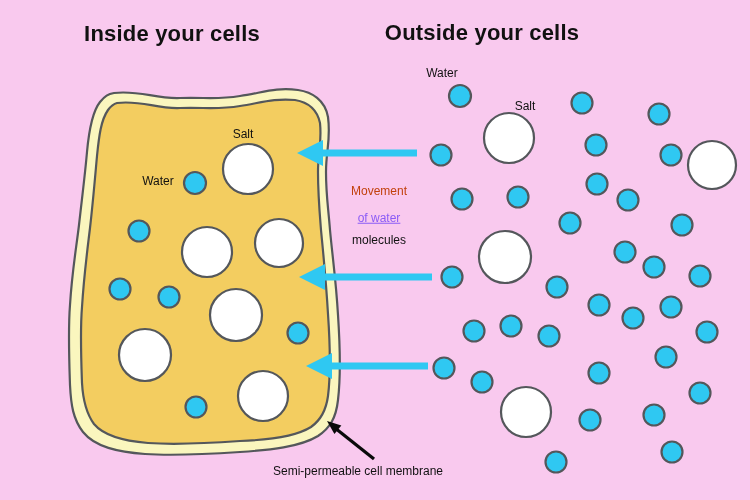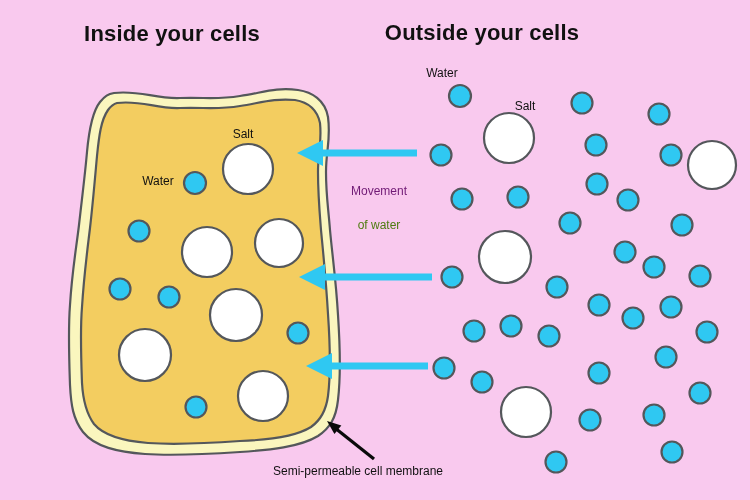--- a/index.html
+++ b/index.html
@@ -149,17 +149,18 @@
 
   <div class="txt title" style="left: 172px; top: 34px; color: rgb(17, 17, 17);">Inside your cells</div>
   <div class="txt title" style="left: 482px; top: 33px; color: rgb(17, 17, 17);">Outside your cells</div>
 
   <div class="txt" style="left: 442px; top: 73px; color: rgb(17, 17, 17);">Water</div>
   <div class="txt" style="left: 525px; top: 106px; color: rgb(17, 17, 17);">Salt</div>
 
   <div class="txt" style="left: 243px; top: 134px; color: rgb(17, 17, 17);">Salt</div>
   <div class="txt" style="left: 158px; top: 181px; color: rgb(17, 17, 17);">Water</div>
 
-  <div class="txt" style="left: 379px; top: 191px; color: #701a75;">Movement</div>
-  <div class="txt" style="left: 379px; top: 225px; color: #4d7c0f;">of water</div>
+  <div class="txt" style="left: 379px; top: 191px; color: #c2410c;">Movement</div>
+  <div class="txt" style="left: 379px; top: 218px; color: #8b5cf6; text-decoration: underline;">of water</div>
+  <div class="txt" style="left: 379px; top: 240px; color: rgb(17, 17, 17);">molecules</div>
 
   <div class="txt" style="left: 358px; top: 471px; color: rgb(17, 17, 17); text-align: center;">Semi-permeable cell membrane</div>
 </div>
 
 </body></html>

